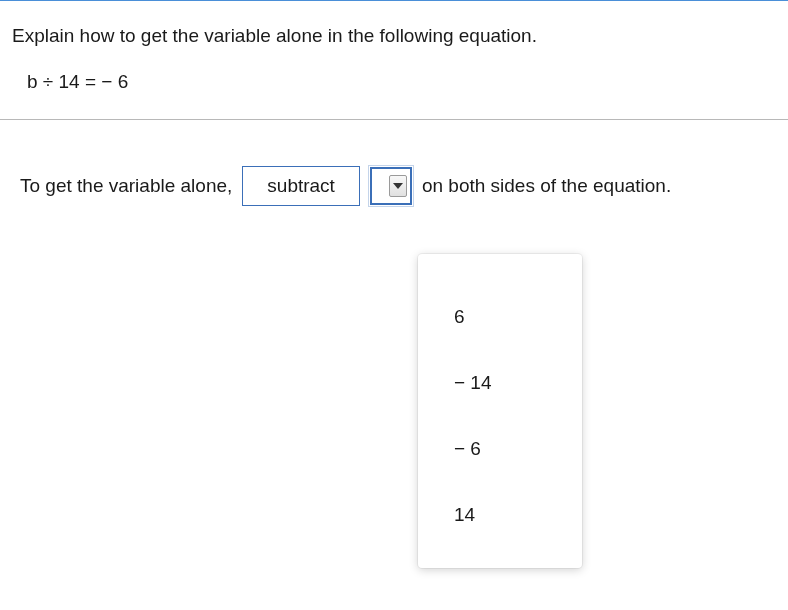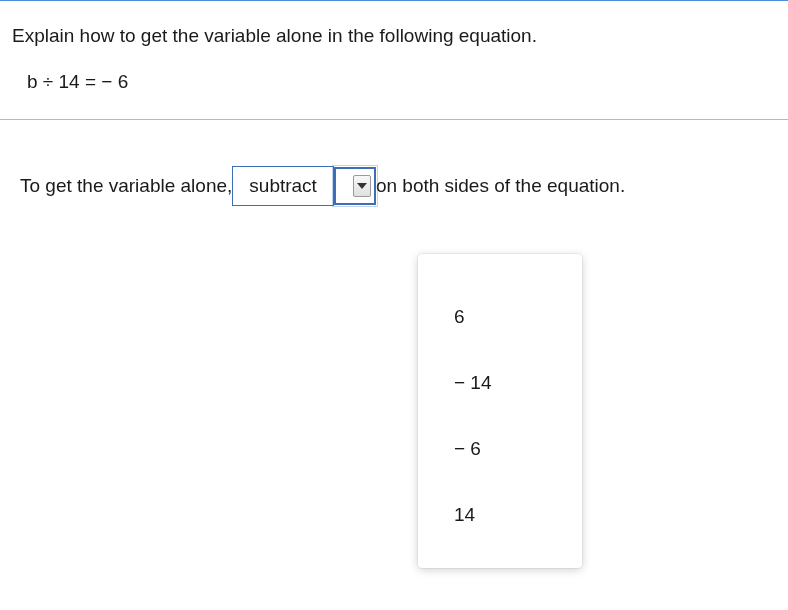--- a/index.html
+++ b/index.html
@@ -34,28 +34,29 @@
     }
     .divider {
       border: none;
       border-top: 1px solid #b8b8b8;
       margin: 0 0 0 0;
     }
     .answer-area {
       padding: 46px 20px 20px 20px;
       display: flex;
       align-items: center;
+      gap: 10px;
       position: relative;
     }
     .answer-text {
       font-size: 19px;
     }
     .blank-box {
       border: 1.5px solid #3b6fb8;
-      padding: 8px 16px;
+      padding: 8px 24px;
       font-size: 19px;
       background: #fff;
       min-width: 86px;
       text-align: center;
     }
     .dropdown-trigger {
       border: 2px solid #3b6fb8;
       outline: 1px solid rgba(59,111,184,0.3);
       outline-offset: 1px;
       width: 42px;

